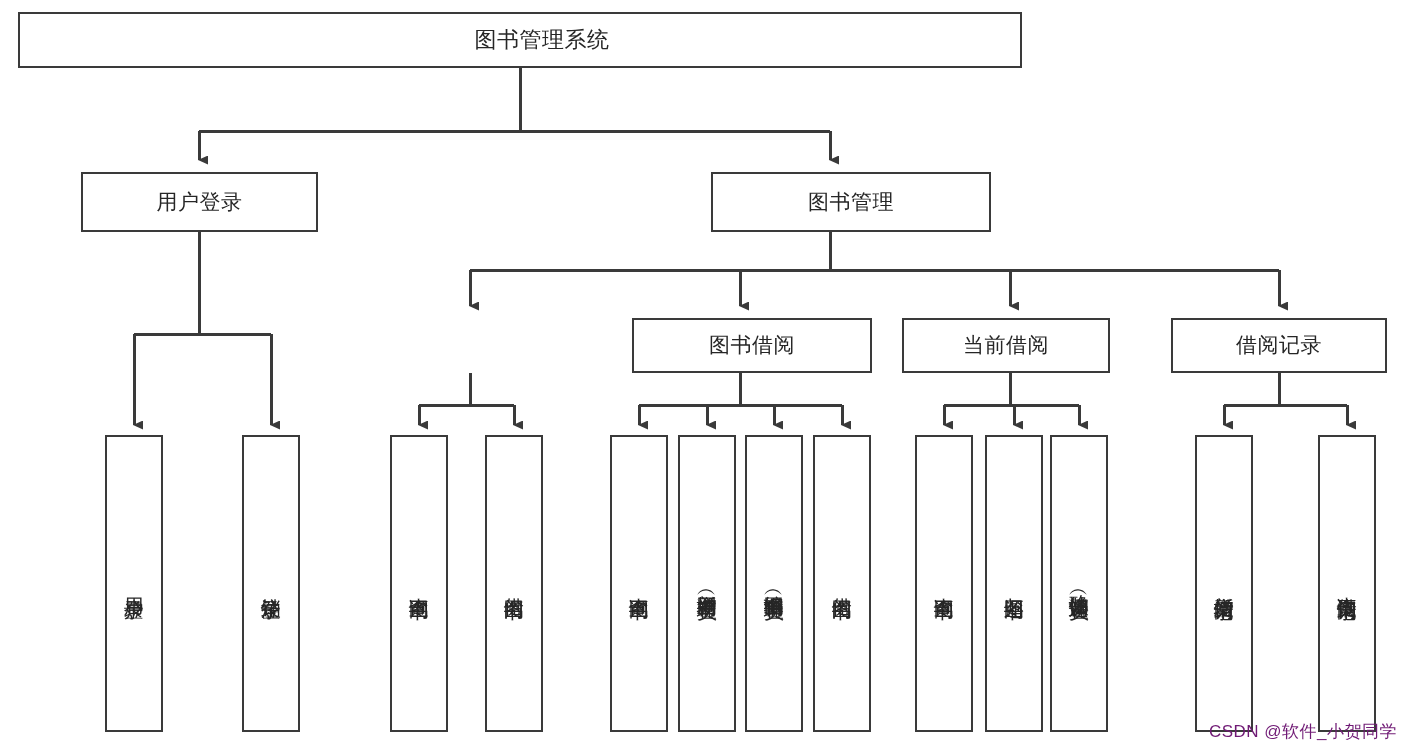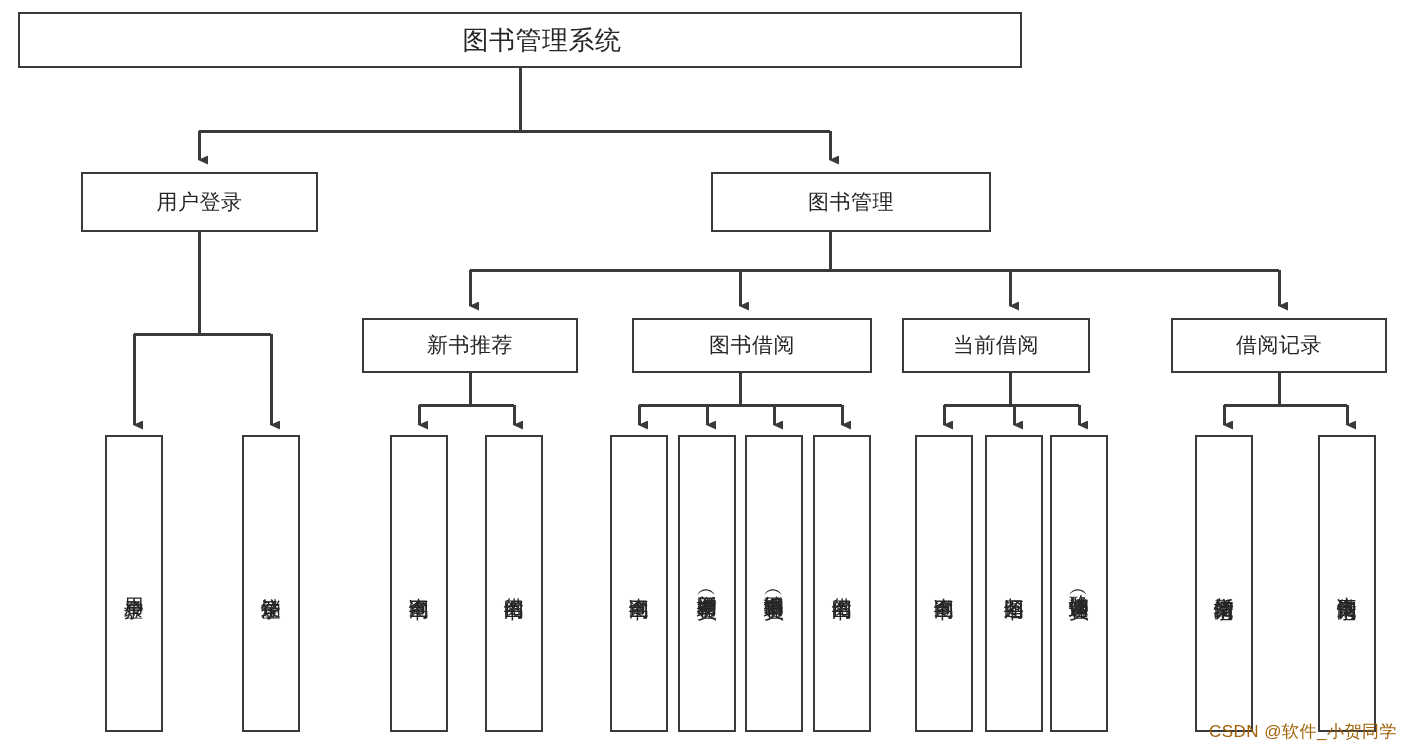--- a/index.html
+++ b/index.html
@@ -42,42 +42,42 @@
     line-height: 1.18;
     color: #262626;
     white-space: nowrap;
   }
   
   .node.horiz .node-label {
     font-size: 21px;
     letter-spacing: 0.5px;
   }
   .node.root .node-label {
-    font-size: 26px;
+    font-size: 22px;
     margin-left: 44px;
   }
   
   .node.leaf {
     border-width: 2px;
   }
   .node.leaf .node-label {
     writing-mode: vertical-rl;
     text-orientation: upright;
     font-size: 20px;
     line-height: 1.12;
     letter-spacing: 1px;
     max-height: 100%;
     white-space: nowrap;
   }
   #watermark {
     position: absolute;
     right: 8px;
     bottom: 4px;
     font-size: 17px;
-    color: #a16207;
+    color: #701a75;
     letter-spacing: 0.5px;
     white-space: nowrap;
     user-select: none;
   }
 </style>
 </head>
 <body>
 
 <div id="diagram-root">
 
@@ -135,27 +135,24 @@
     <span class="node-label">图书管理系统</span>
   </div>
 
   <div class="node horiz" style="left:81px; top:172px; width:237px; height:60px;">
     <span class="node-label">用户登录</span>
   </div>
   <div class="node horiz" style="left:711px; top:172px; width:280px; height:60px;">
     <span class="node-label">图书管理</span>
   </div>
 
-  <div class="node horiz" style="left:362px; top:318px; width:216px; height:55px;">
-    <span class="node-label">新书推荐</span>
-  </div>
   <div class="node horiz" style="left:632px; top:318px; width:240px; height:55px;">
     <span class="node-label">图书借阅</span>
   </div>
-  <div class="node horiz" style="left:902px; top:318px; width:188px; height:55px;">
+  <div class="node horiz" style="left:902px; top:318px; width:208px; height:55px;">
     <span class="node-label">当前借阅</span>
   </div>
   <div class="node horiz" style="left:1171px; top:318px; width:216px; height:55px;">
     <span class="node-label">借阅记录</span>
   </div>
 
   <div class="node leaf" style="left:105px; top:435px; width:58px; height:297px;">
     <span class="node-label">用户登录</span>
   </div>
   <div class="node leaf" style="left:242px; top:435px; width:58px; height:297px;">

